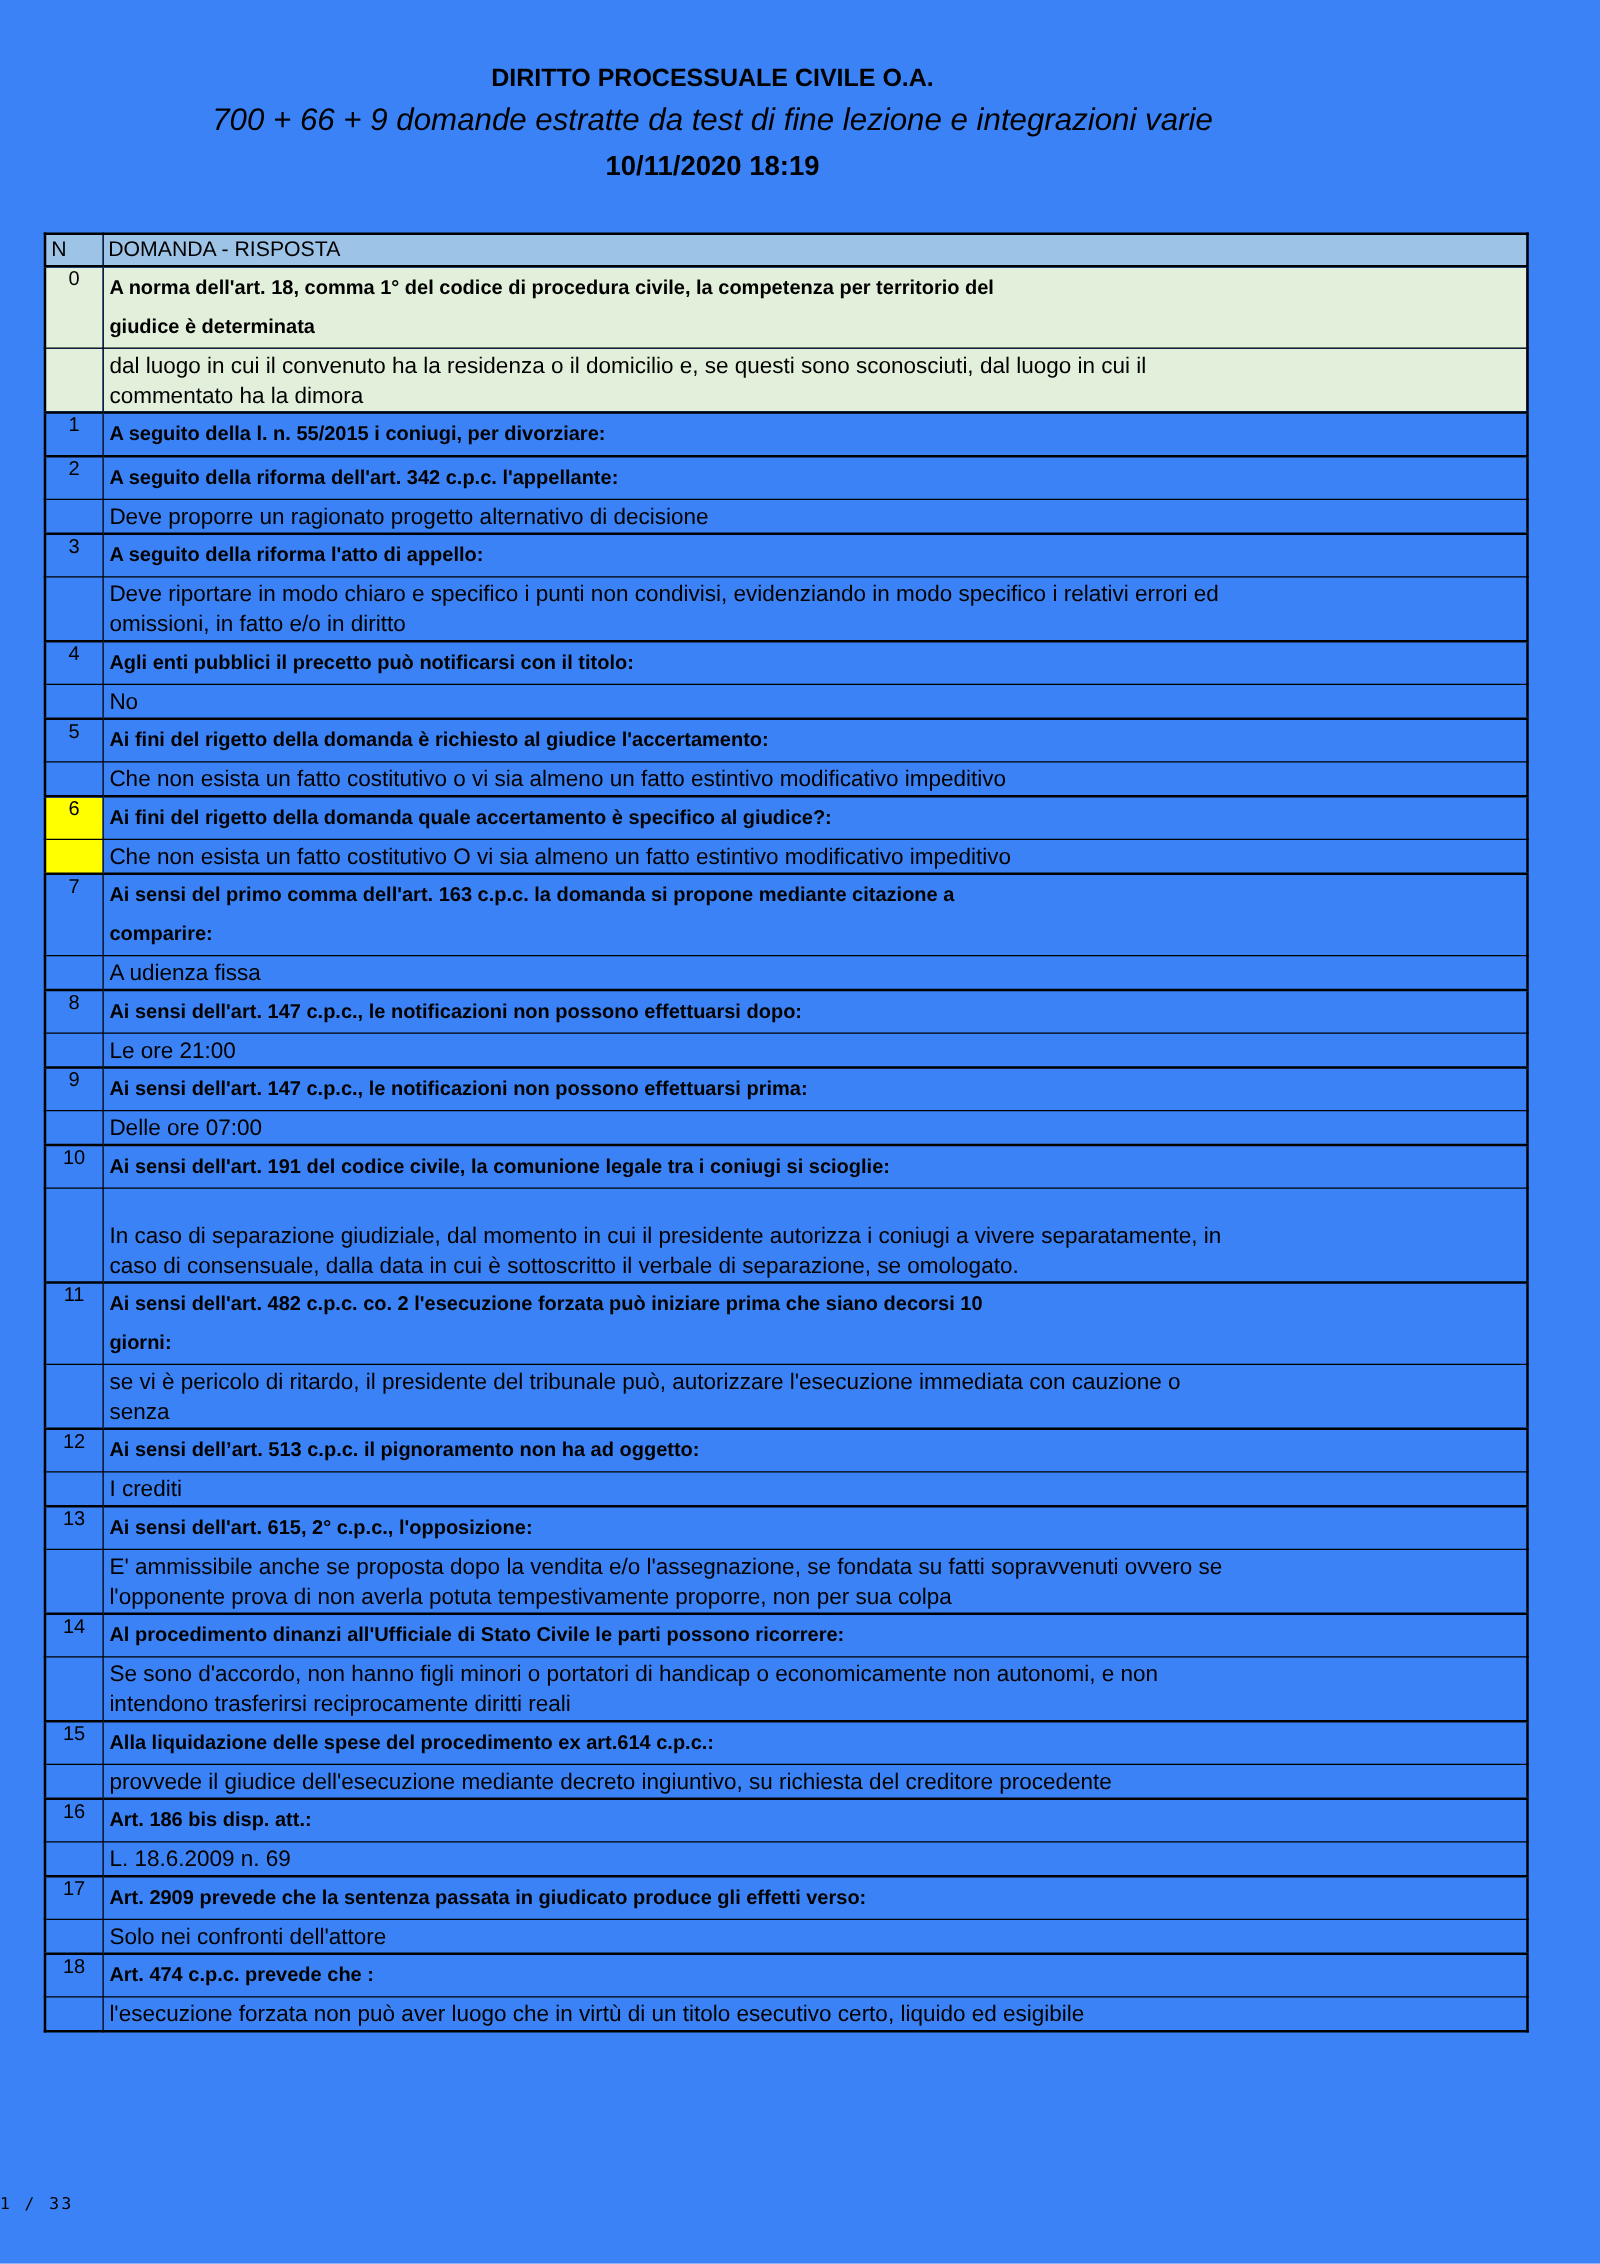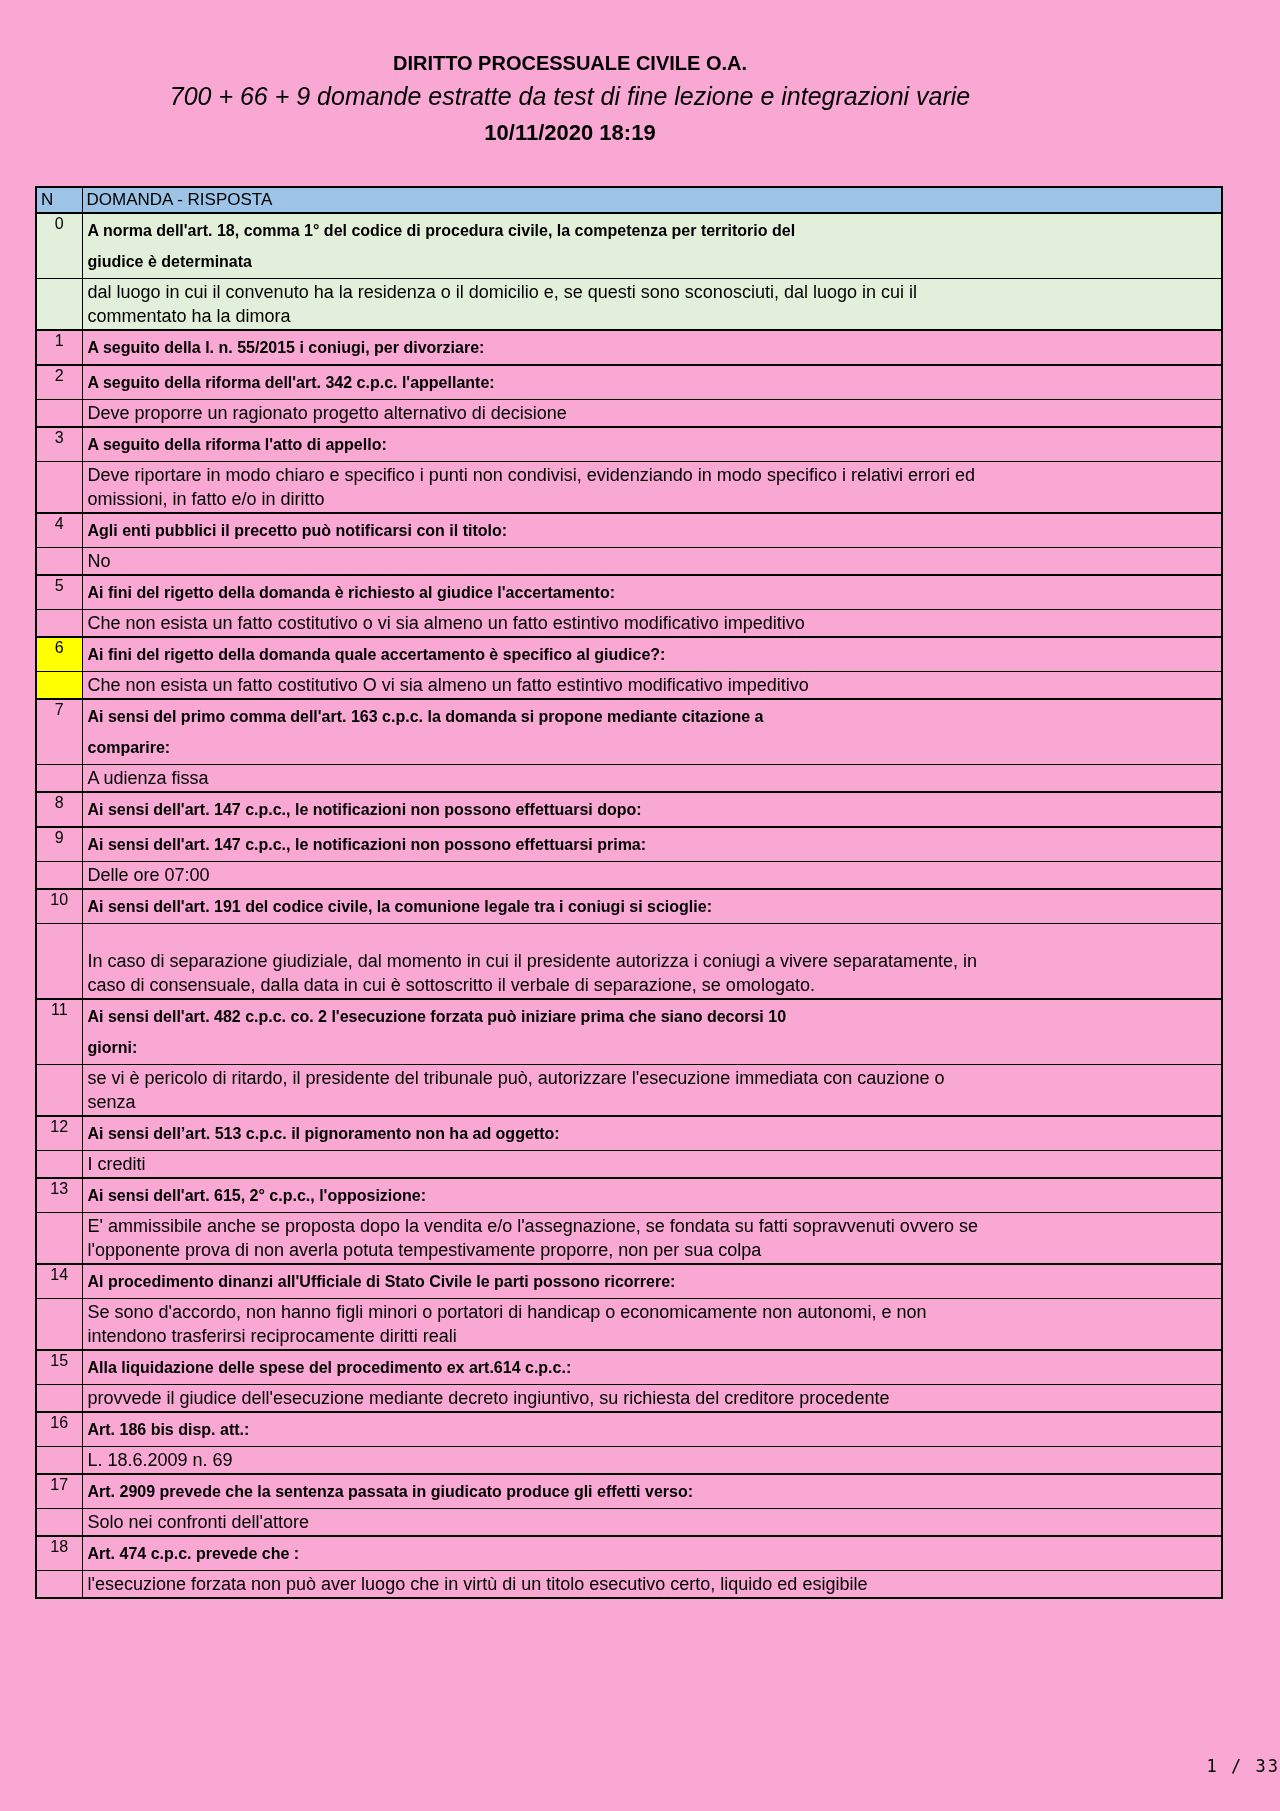--- a/index.html
+++ b/index.html
@@ -1,17 +1,17 @@
 <!DOCTYPE html>
 <html style="--header-bg: #9DC3E6; --green: #E2EFDA; --yellow: #FFFF00; --orange: #FFC000;"><head>
 <meta charset="utf-8">
 <style>
   html,body{margin:0;padding:0;background:#fff;}
   .page{
-    position:relative;width:1280px;height:1811px;background:#f9a8d4;overflow:hidden;
+    position:relative;width:1280px;height:1811px;background:#3b82f6;overflow:hidden;
     font-family:"Liberation Sans",sans-serif;color:#000;
   }
   .title-block{position:absolute;top:52px;left:0;width:1140px;text-align:center;}
   .doc-title{font-size:20px;font-weight:bold;margin:0;}
   .doc-subtitle{font-size:25px;font-style:italic;margin:7px 0 0 0;}
   .doc-date{font-size:22px;font-weight:bold;margin:9px 0 0 0;}
   table.qa{
     position:absolute;top:186px;left:35px;width:1188px;
     border-collapse:collapse;border:2px solid #000;table-layout:fixed;
   }
@@ -25,22 +25,22 @@
     width:46px;text-align:center;vertical-align:bottom;font-size:16px;
     padding:2px 3px 4px 3px;
   }
   .qcell{font-size:16px;font-weight:bold;line-height:31px;white-space:pre-wrap;}
   .acell{font-size:18px;line-height:24px;white-space:pre-wrap;padding-top:2px;padding-bottom:2px;}
   tr.qrow td{border-top:2px solid #000;}
   tr.green td{background:var(--green);}
   td.hl-yellow{background:var(--yellow);}
   td.hl-orange{background:var(--orange);}
   .footer{
-    position:absolute;top:1756px;left:0;width:1280px;text-align:right;
-    font-family:"DejaVu Sans Mono",monospace;font-size:17px;letter-spacing:2px;
+    position:absolute;top:1756px;left:0;width:1280px;text-align:left;
+    font-family:"DejaVu Sans Mono",monospace;font-size:13px;letter-spacing:2px;
   }
 </style>
 </head>
 <body>
 
 <div class="page">
 
   <div class="title-block">
     <p class="doc-title">DIRITTO PROCESSUALE CIVILE O.A.</p>
     <p class="doc-subtitle">700 + 66 + 9 domande estratte da test di fine lezione e integrazioni varie</p>
@@ -120,20 +120,24 @@
 comparire:</td>
         </tr>
         <tr class="arow">
           <td class="ncell"></td>
           <td class="acell">A udienza fissa</td>
         </tr>
         <tr class="qrow">
           <td class="ncell">8</td>
           <td class="qcell">Ai sensi dell'art. 147 c.p.c., le notificazioni non possono effettuarsi dopo:</td>
         </tr>
+        <tr class="arow">
+          <td class="ncell"></td>
+          <td class="acell">Le ore 21:00</td>
+        </tr>
         <tr class="qrow">
           <td class="ncell">9</td>
           <td class="qcell">Ai sensi dell'art. 147 c.p.c., le notificazioni non possono effettuarsi prima:</td>
         </tr>
         <tr class="arow">
           <td class="ncell"></td>
           <td class="acell">Delle ore 07:00</td>
         </tr>
         <tr class="qrow">
           <td class="ncell">10</td>

